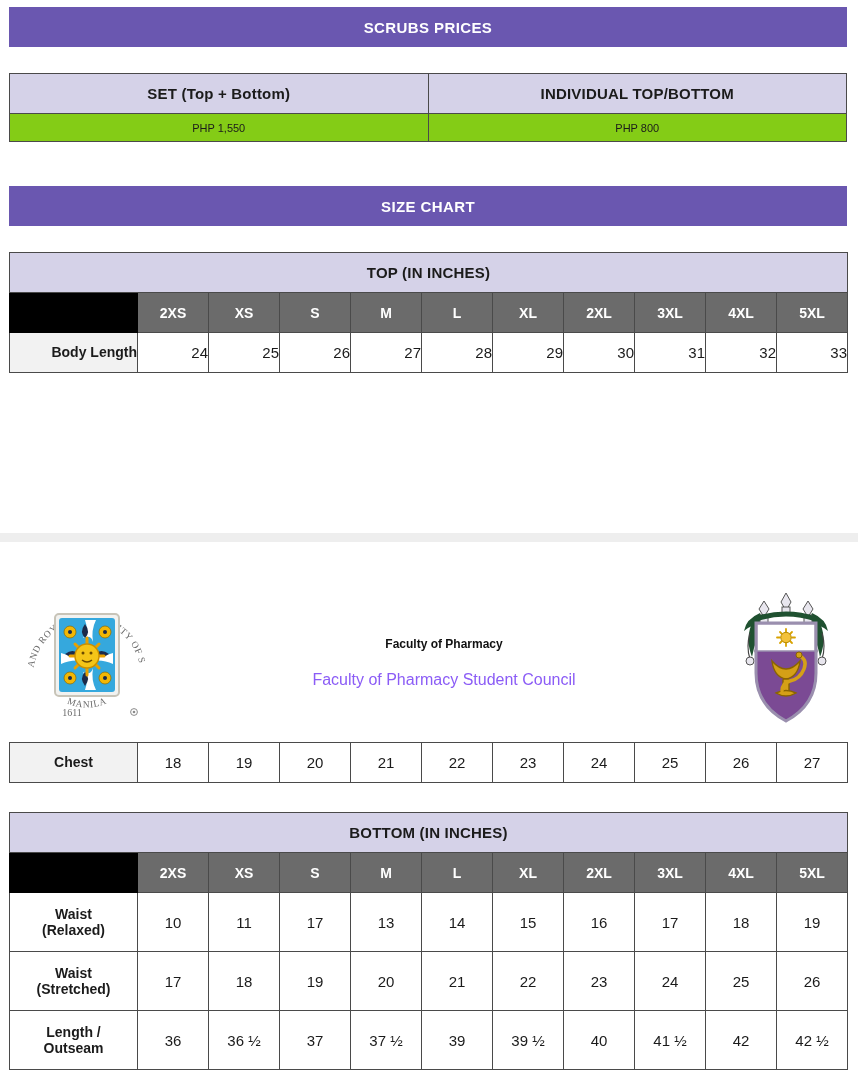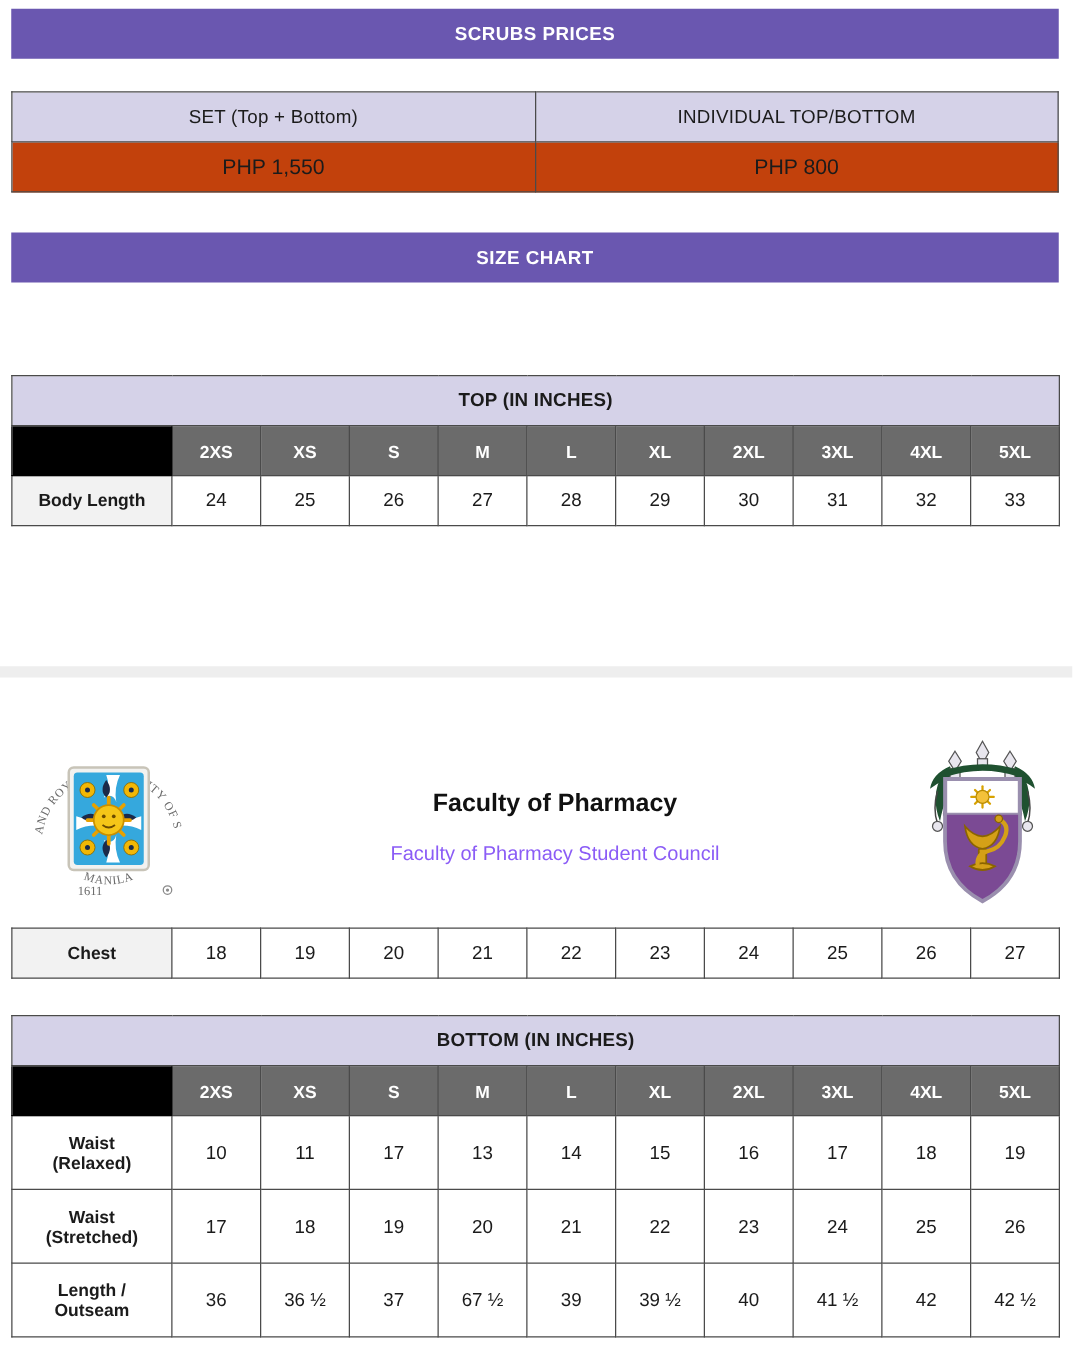--- a/index.html
+++ b/index.html
@@ -45,29 +45,29 @@
     vertical-align: middle;
     font-size: 14px;
     font-weight: normal;
     color: #1b1b1b;
   }
 
   
   #price-table { top: 73px; }
   #price-table .ph {
     background: #d5d2e8;
-    font-weight: normal;
+    font-weight: bold;
     font-size: 15px;
     height: 40px;
     letter-spacing: 0.2px;
   }
   #price-table .pv {
-    background: #c2410c;
-    height: 40px;
-    font-size: 17px;
+    background: #84cc16;
+    height: 28px;
+    font-size: 11px;
   }
 
   
   .sizetable .sect-title {
     background: #d5d2e8;
     font-weight: bold;
     font-size: 15px;
     height: 40px;
     letter-spacing: 0.2px;
   }
@@ -85,22 +85,22 @@
   }
   .sizetable .rowlabel {
     background: #f2f2f2;
     font-weight: bold;
     font-size: 14px;
     line-height: 1.15;
   }
   .sizetable .rowlabel.plain { background: #ffffff; }
   .sizetable .val { background: #ffffff; font-size: 15px; }
 
-  #top-table { top: 252px; margin-top: 48px; }
-  #top-table .val, #top-table .rowlabel { height: 40px; }
+  #top-table { top: 252px; }
+  #top-table .val, #top-table .rowlabel { height: 40px; text-align: right; }
 
   
   #chest-table { top: 742px; }
   #chest-table td { height: 40px; }
 
   #bottom-table { top: 812px; padding-left: 36px; }
   #bottom-table .val, #bottom-table .rowlabel { height: 59px; }
 
   
   .seam {
@@ -119,21 +119,21 @@
     top: 586px;
     width: 858px;
     height: 145px;
     display: flex;
     align-items: center;
     justify-content: space-between;
     padding: 0 12px;
   }
   .lh-center { text-align: center; flex: 1; }
   .lh-l1 { font-size: 17px; font-weight: bold; letter-spacing: 0.3px; }
-  .lh-l2 { font-size: 20px; font-weight: bold; margin-top: 8px; }
+  .lh-l2 { font-size: 12px; font-weight: bold; margin-top: 8px; }
   .lh-l3 { font-size: 16px; margin-top: 20px; color: #8b5cf6; }
   .seal { width: 150px; height: 142px; flex: 0 0 150px; }
   .crest { width: 120px; height: 140px; flex: 0 0 120px; }
 </style>
 </head>
 <body>
 
 <div class="page">
 
   <div class="banner" id="banner-prices">
@@ -399,21 +399,21 @@
         <td class="val">24</td>
         <td class="val">25</td>
         <td class="val">26</td>
       </tr>
 
       <tr>
         <td class="rowlabel plain">Length /<br>Outseam</td>
         <td class="val">36</td>
         <td class="val">36 ½</td>
         <td class="val">37</td>
-        <td class="val">67 ½</td>
+        <td class="val">37 ½</td>
         <td class="val">39</td>
         <td class="val">39 ½</td>
         <td class="val">40</td>
         <td class="val">41 ½</td>
         <td class="val">42</td>
         <td class="val">42 ½</td>
       </tr>
     </tbody>
   </table>
 

